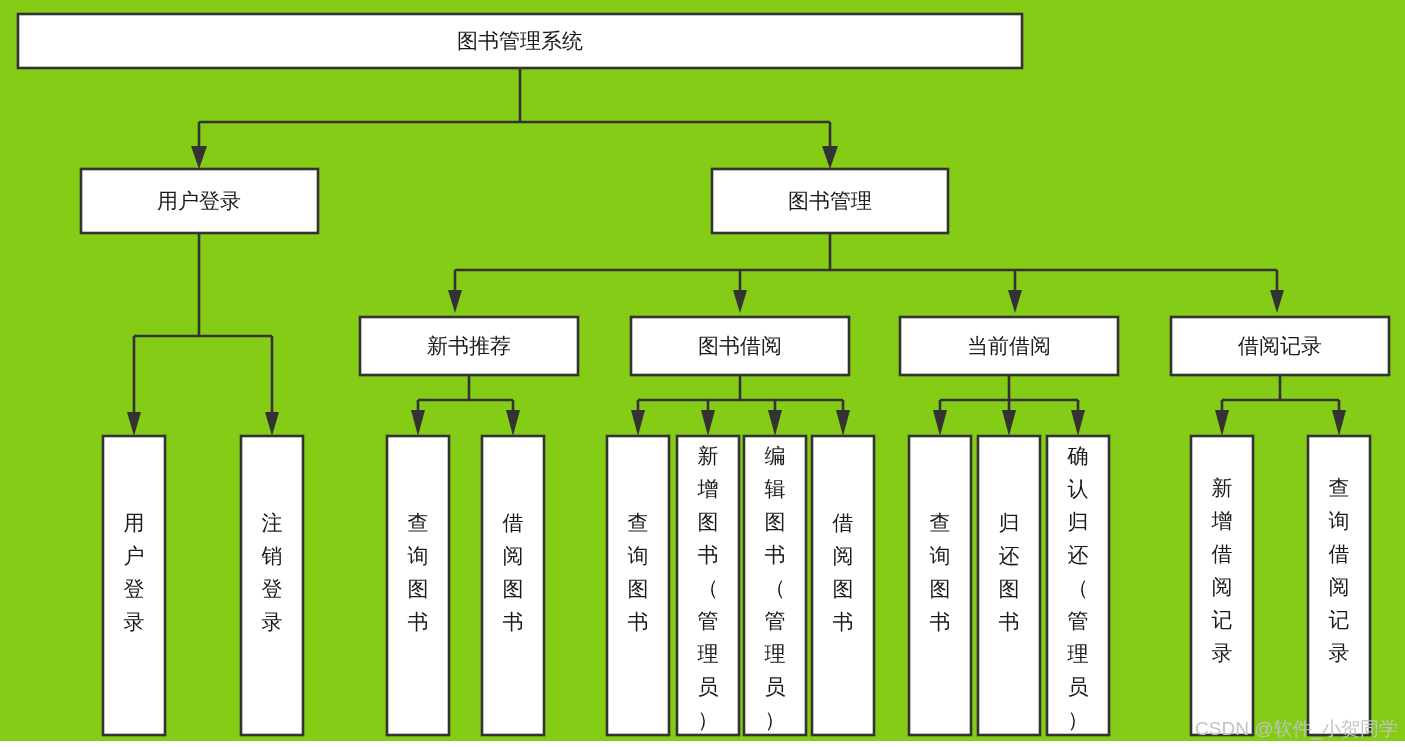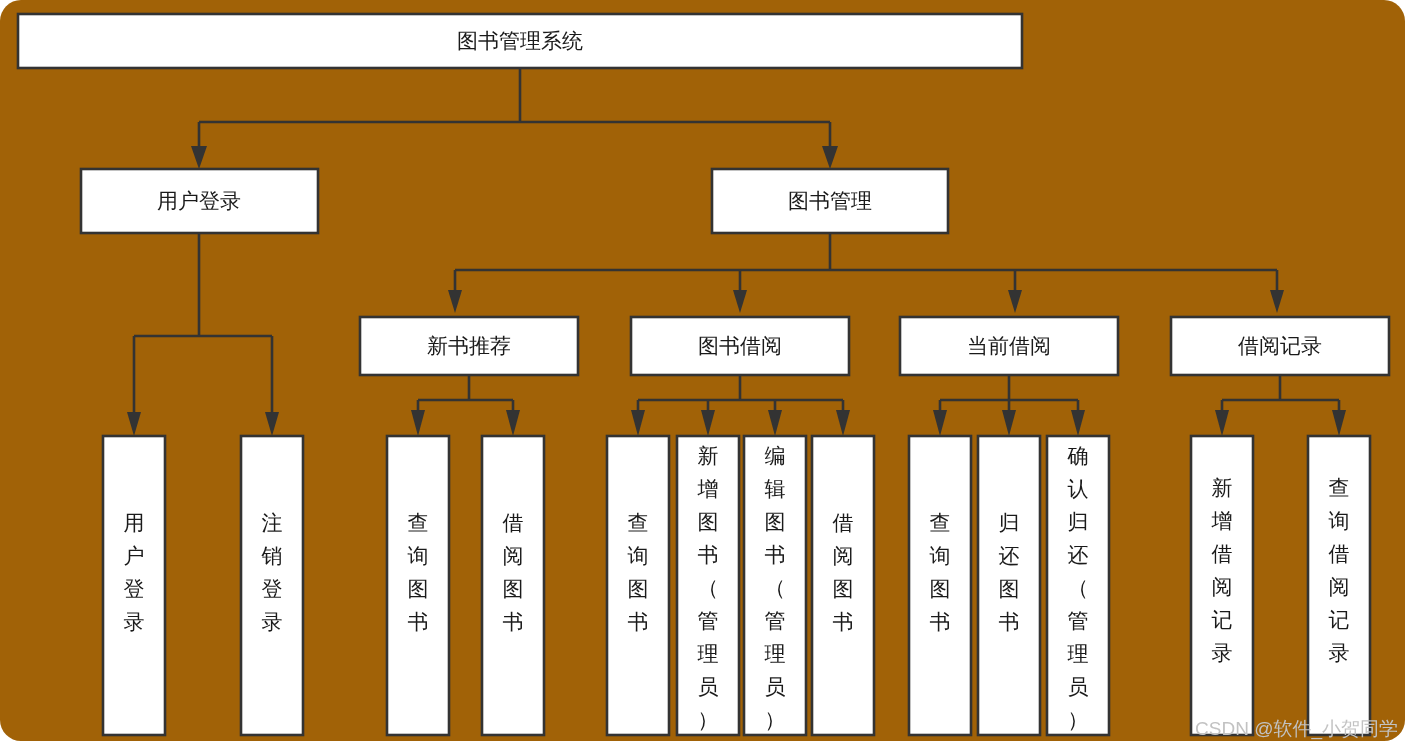--- a/index.html
+++ b/index.html
@@ -8,23 +8,22 @@
     padding: 0;
     background: #ffffff;
   }
   body {
     font-family: "Liberation Sans", "DejaVu Sans", sans-serif;
   }
   #diagram-root {
     position: relative;
     width: 1405px;
     height: 741px;
-    background: #a16207;
+    background: #84cc16;
     overflow: hidden;
-    border-radius: 21px;
   }
   svg.diagram-canvas {
     position: absolute;
     left: 0;
     top: 0;
     width: 1405px;
     height: 747px;
     display: block;
   }
   .node-box {

